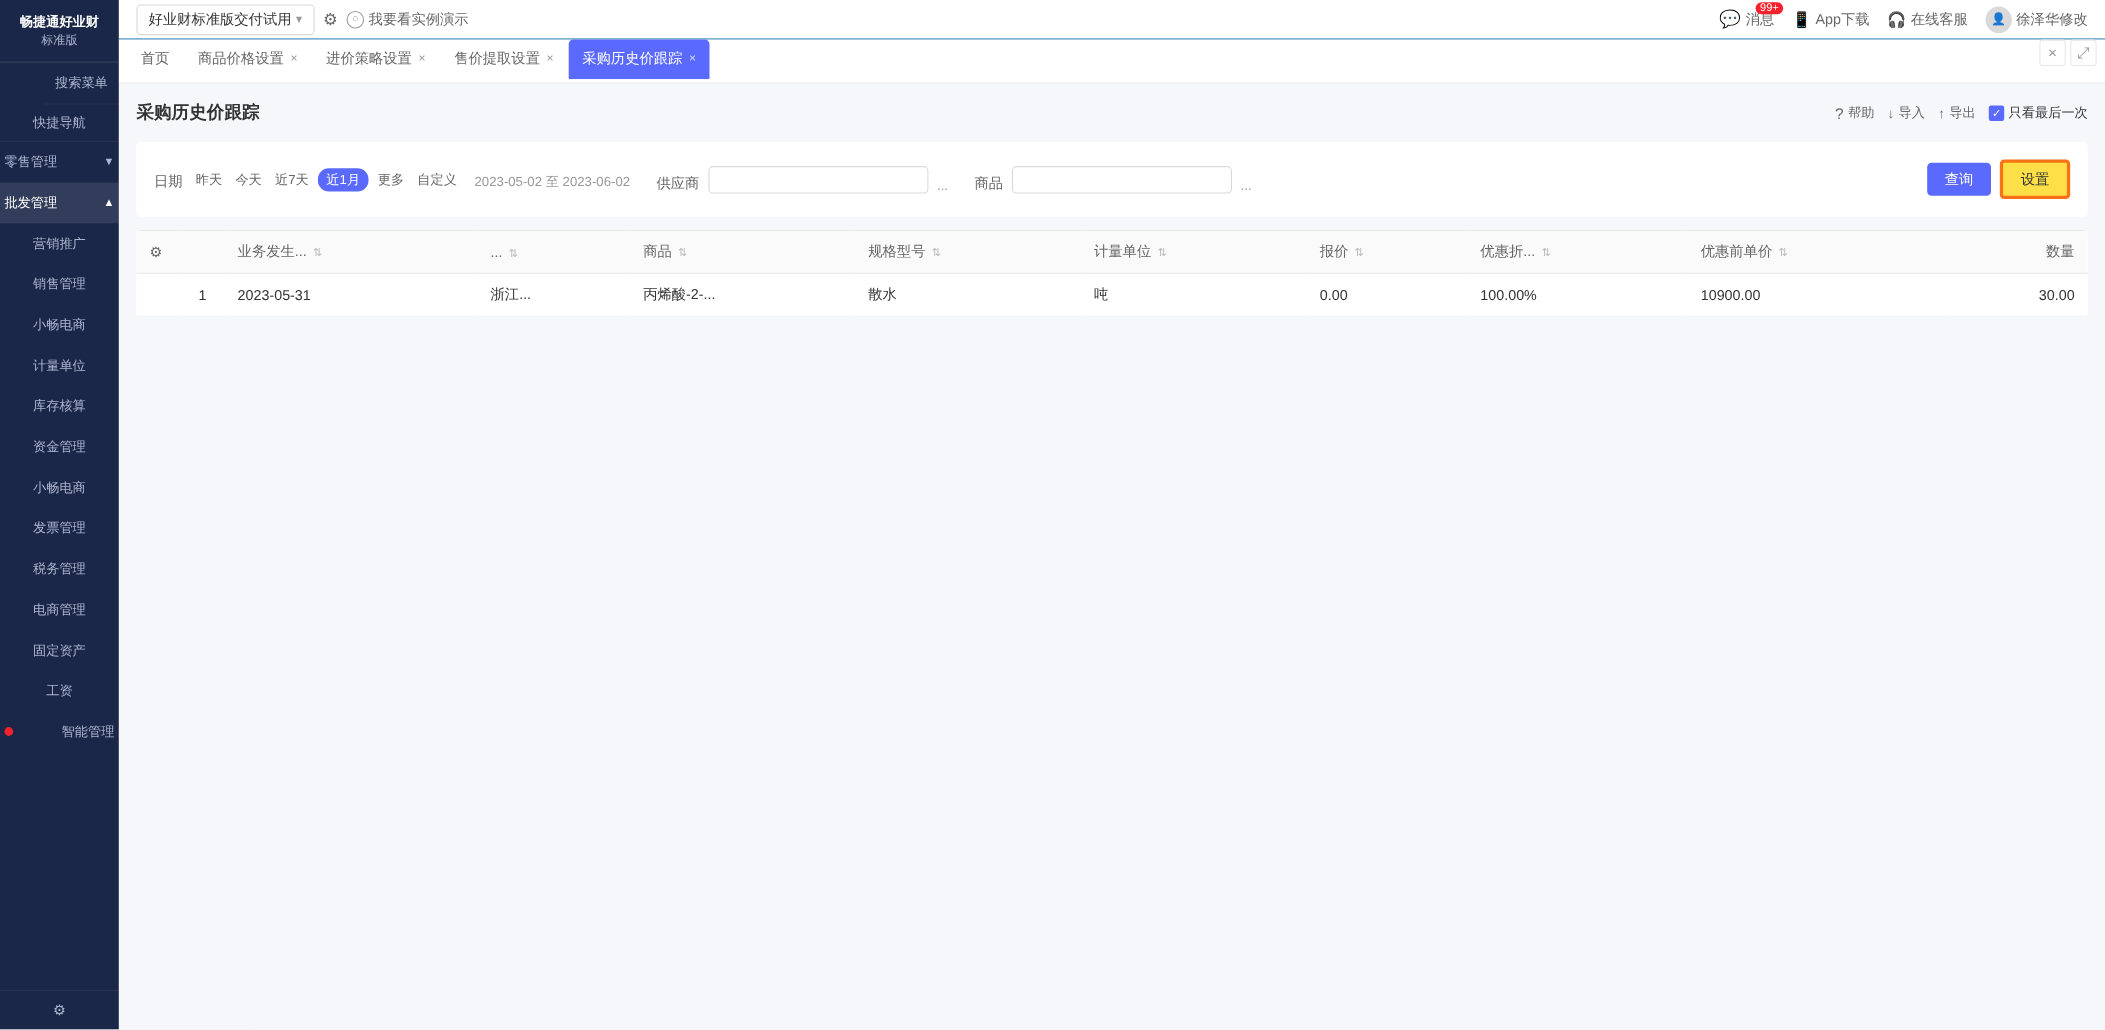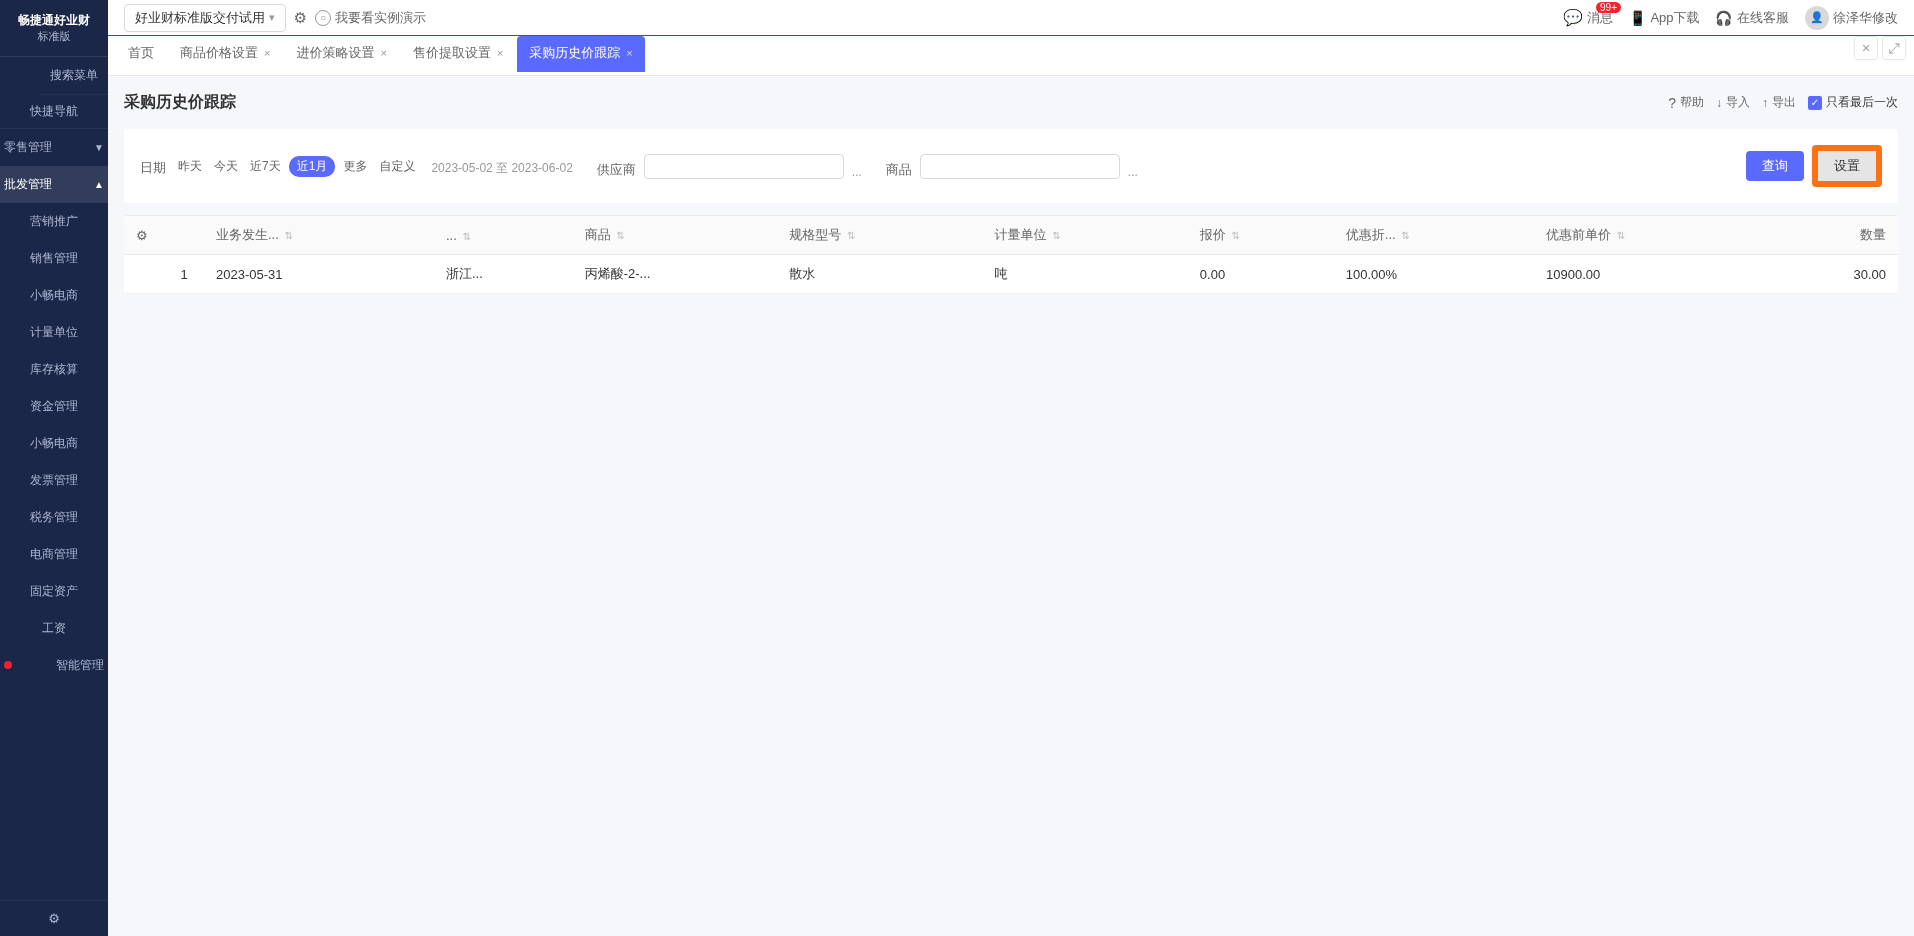--- a/index.html
+++ b/index.html
@@ -59,21 +59,21 @@
     .filter-item { display: flex; align-items: flex-end; gap: 8px; }
     .filter-label { font-size: 13px; color: #666; white-space: nowrap; }
     .filter-date-options { display: flex; align-items: center; gap: 4px; }
     .filter-date-opt { font-size: 12px; color: #666; cursor: pointer; padding: 2px 4px; border-radius: 3px; }
     .filter-date-opt.active { background: #5b6afe; color: #fff; border-radius: 10px; padding: 2px 8px; }
     .filter-date-range { font-size: 12px; color: #999; margin-left: 4px; }
     .filter-input { border: 1px solid #d9d9d9; border-radius: 4px; padding: 4px 8px; font-size: 13px; width: 200px; color: #333; outline: none; }
     .filter-more { color: #999; font-size: 12px; cursor: pointer; }
     .filter-actions { display: flex; align-items: center; gap: 8px; margin-left: auto; }
     .btn-query { background: #5b6afe; color: #fff; border: none; border-radius: 4px; padding: 6px 16px; font-size: 13px; cursor: pointer; }
-    .btn-settings { background: #e5e5e5; color: #333; border: 6px solid #f97316; border-radius: 4px; padding: 6px 16px; font-size: 13px; cursor: pointer; }
+    .btn-settings { background: #fde047; color: #333; border: 3px solid #f97316; border-radius: 4px; padding: 6px 16px; font-size: 13px; cursor: pointer; }
 
     
     .table-container { background: #fff; border-radius: 4px; overflow: hidden; }
     .data-table { width: 100%; border-collapse: collapse; }
     .data-table th { background: #fafafa; border-bottom: 1px solid #e8e8e8; border-top: 1px solid #e8e8e8; padding: 10px 12px; text-align: left; font-size: 13px; font-weight: normal; color: #666; white-space: nowrap; }
     .data-table th .sort-icon { color: #bbb; font-size: 10px; margin-left: 2px; }
     .data-table td { padding: 10px 12px; border-bottom: 1px solid #f0f0f0; font-size: 13px; color: #333; white-space: nowrap; }
     .th-gear { width: 40px; text-align: center; }
     .td-center { text-align: center; }
 

